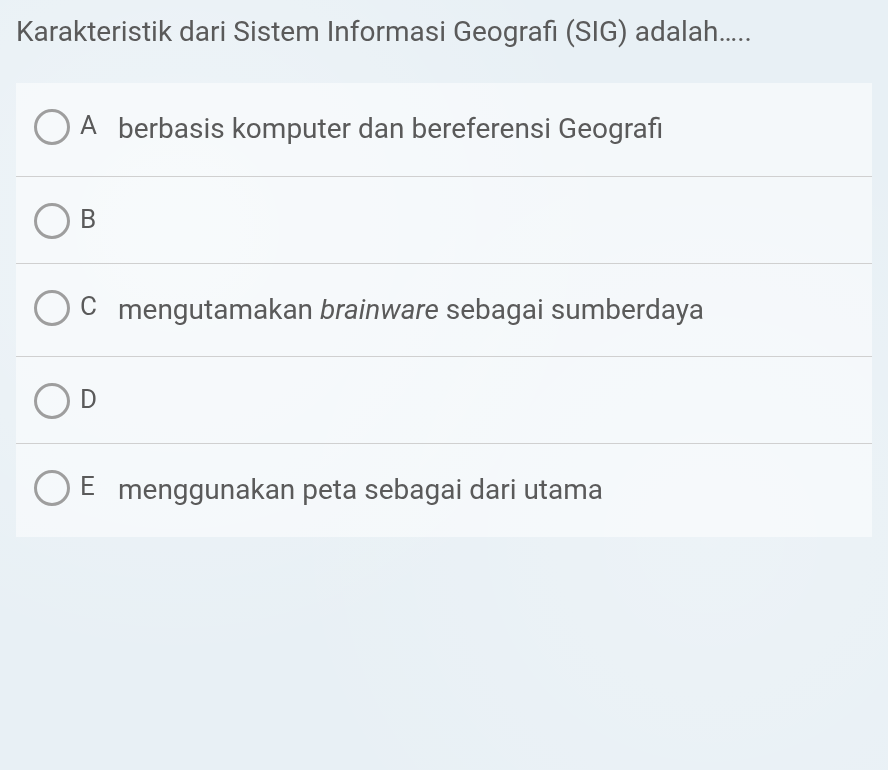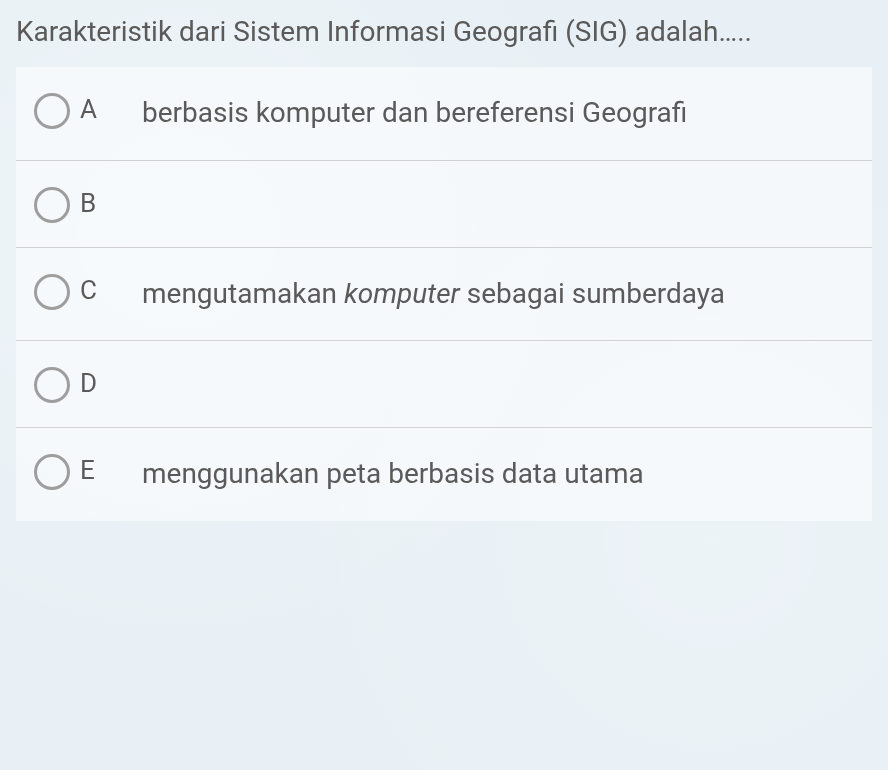--- a/index.html
+++ b/index.html
@@ -18,21 +18,21 @@
       color: #5a5a5a;
     }
     .question-container {
       padding: 10px 16px 0 16px;
     }
     .question-text {
       font-size: 28px;
       line-height: 1.6;
       color: #5a5a5a;
       font-weight: 400;
-      margin-bottom: 12px;
+      margin-bottom: 28px;
     }
     .options-container {
       background: rgba(255,255,255,0.5);
       margin: 0 16px;
     }
     .option-row {
       display: flex;
       align-items: flex-start;
       padding: 24px 18px;
       border-bottom: 1px solid #d0d0d0;
@@ -56,21 +56,21 @@
       font-weight: 400;
       min-width: 30px;
       margin-top: 3px;
       margin-left: 2px;
     }
     .option-text {
       font-size: 28px;
       color: #5a5a5a;
       line-height: 1.6;
       font-weight: 400;
-      margin-left: 24px;
+      margin-left: 0;
     }
     .italic {
       font-style: italic;
     }
   </style>
 </head>
 <body>
 
 <div class="question-container">
   <div class="question-text">Karakteristik dari Sistem Informasi Geografi (SIG) adalah…..</div>
@@ -84,26 +84,26 @@
   </div>
 
   <div class="option-row">
     <div class="radio-circle"></div>
     <div class="option-letter">B</div>
   </div>
 
   <div class="option-row">
     <div class="radio-circle"></div>
     <div class="option-letter">C</div>
-    <div class="option-text"><span>mengutamakan </span><span class="italic">komputer</span><span>  sebagai sumberdaya</span></div>
+    <div class="option-text"><span>mengutamakan </span><span class="italic">brainware</span><span>  sebagai sumberdaya</span></div>
   </div>
 
   <div class="option-row">
     <div class="radio-circle"></div>
     <div class="option-letter">D</div>
   </div>
 
   <div class="option-row">
     <div class="radio-circle"></div>
     <div class="option-letter">E</div>
-    <div class="option-text">menggunakan peta berbasis data utama</div>
+    <div class="option-text">menggunakan peta sebagai dari utama</div>
   </div>
 </div>
 
 </body></html>

